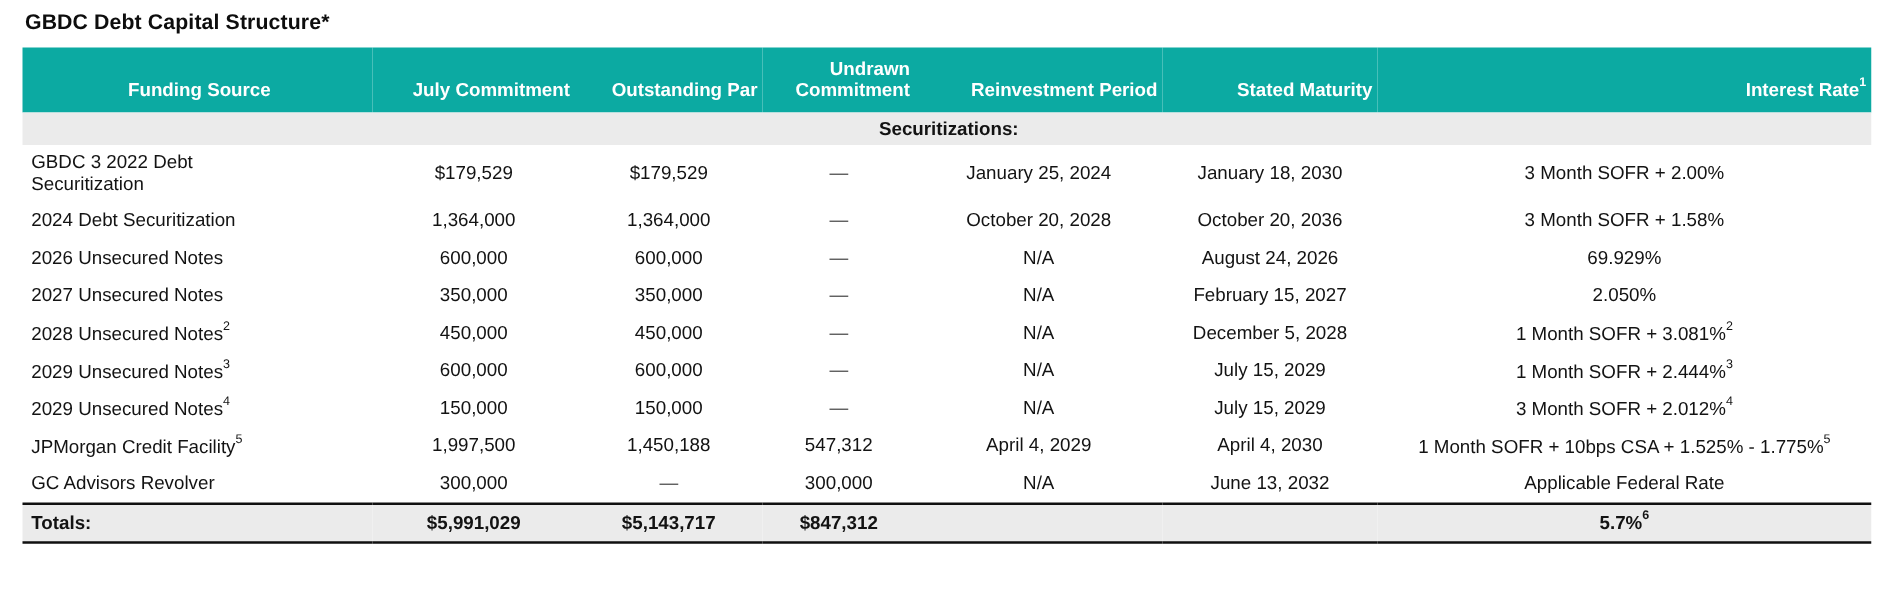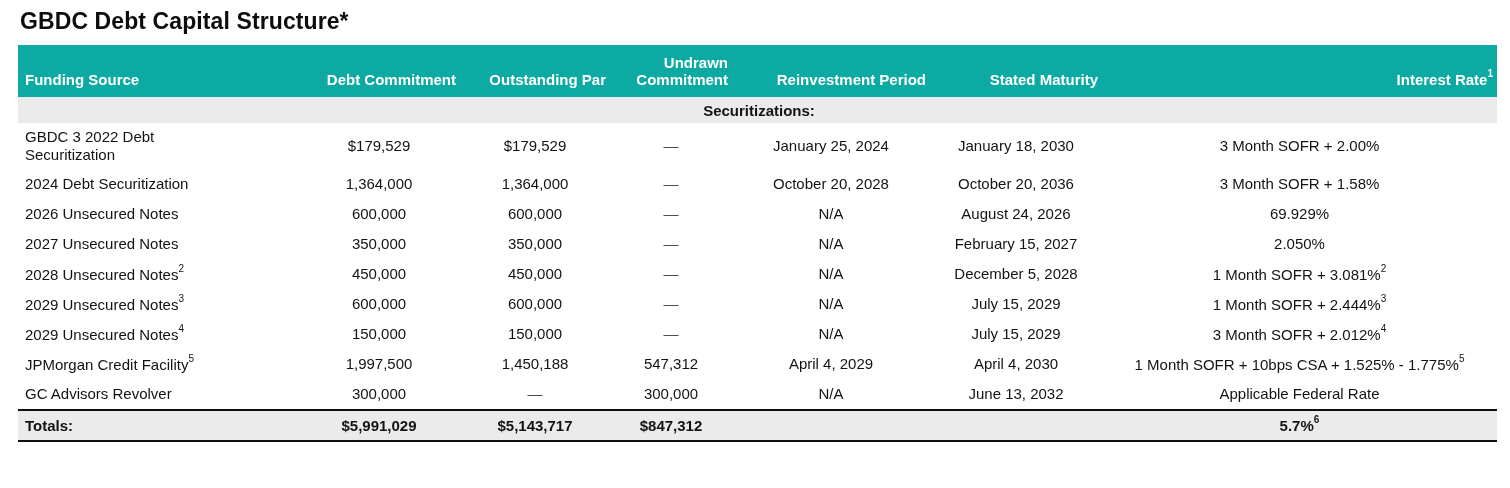--- a/index.html
+++ b/index.html
@@ -4,34 +4,34 @@
 <style>
   html,body{margin:0;padding:0;background:#ffffff;}
   body{
     width:1510px;height:488px;overflow:hidden;
     font-family:"Liberation Sans","DejaVu Sans",sans-serif;
     color:#131313;
     -webkit-font-smoothing:antialiased;
   }
   .page{padding:6px 13px 0 18px;}
   .title{
-    font-size:23px;font-weight:700;letter-spacing:0.1px;
+    font-size:17px;font-weight:700;letter-spacing:0.1px;
     margin:2px 0 10px 2px;color:#0d0d0d;
   }
   table.debt{
     border-collapse:collapse;table-layout:fixed;
     width:1479px;font-size:15px;
   }
   thead th{
     background:var(--header-bg);color:var(--header-fg);
     font-weight:700;font-size:15px;line-height:1.12;
     vertical-align:bottom;padding:6px 4px 8px 4px;
     height:52px;box-sizing:border-box;text-align:right;
   }
-  thead th.col0{text-align:left;padding-left:7px;}
+  thead th.col0{text-align:center;padding-left:7px;}
   thead th sup{font-size:10px;position:relative;top:-2px;font-weight:700;}
   tr.band td{
     background:var(--band-bg);font-weight:700;
     padding:4px 4px 4px 7px;height:26px;box-sizing:border-box;
     text-align:center;
   }
   tr.datarow td{
     background:#ffffff;padding:5px 4px;box-sizing:border-box;
     height:30px;text-align:center;line-height:1.22;
   }
@@ -59,21 +59,21 @@
         <col style="width:162px">
         <col style="width:150px">
       <col style="width:122px">
         <col style="width:198px">
         <col style="width:172px">
       <col style="width:395px">
     </colgroup>
     <thead>
       <tr id="header-row">
           <th class="col0">Funding Source</th>
-          <th class="col1">Debt Commitment</th>
+          <th class="col1">July Commitment</th>
           <th class="col2">Outstanding Par</th>
           <th class="col3">Undrawn Commitment</th>
           <th class="col4">Reinvestment Period</th>
           <th class="col5">Stated Maturity</th>
           <th class="col6">Interest Rate<sup>1</sup></th>
         </tr>
     </thead>
     <tbody id="table-body">
         <tr class="band">
           <td colspan="7">Securitizations:</td>

